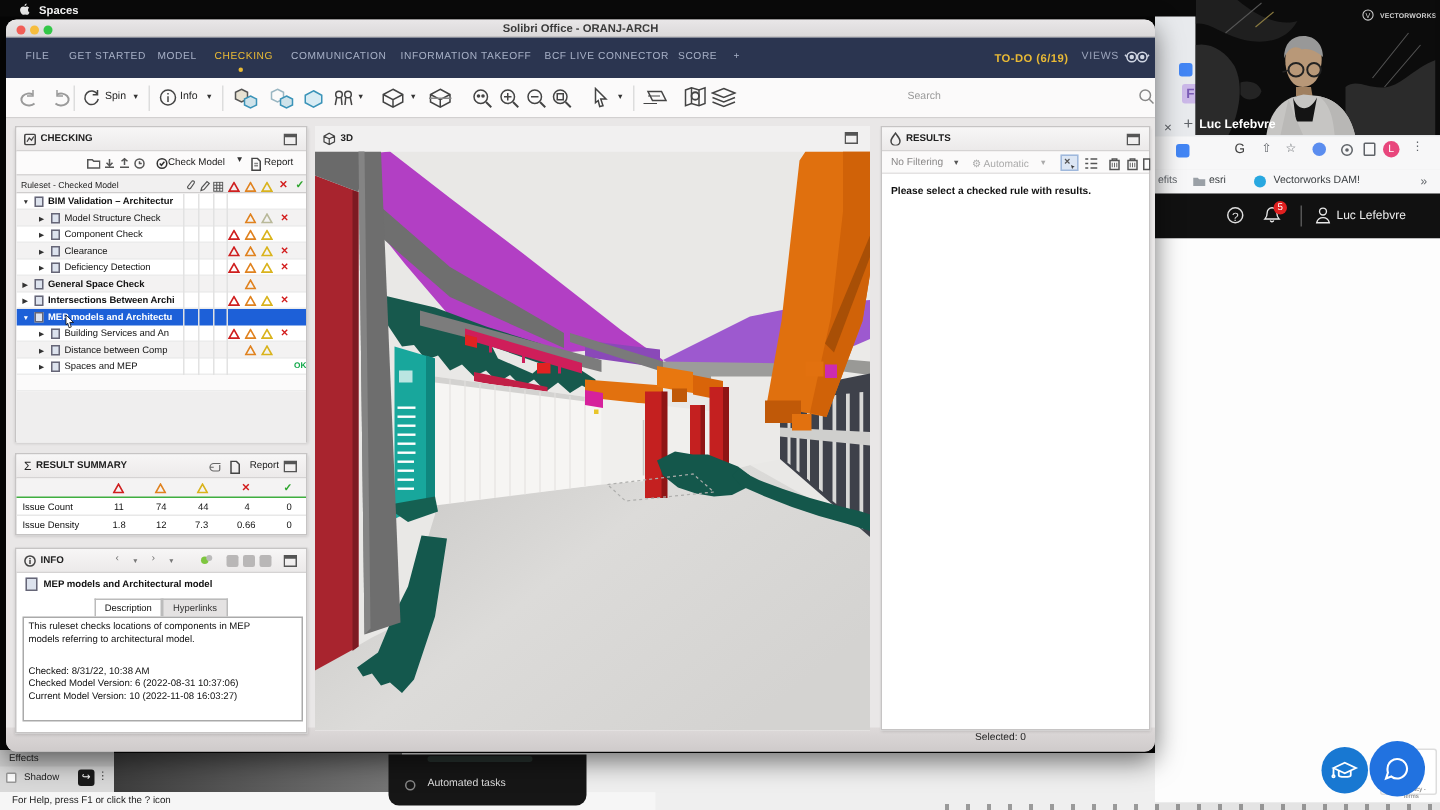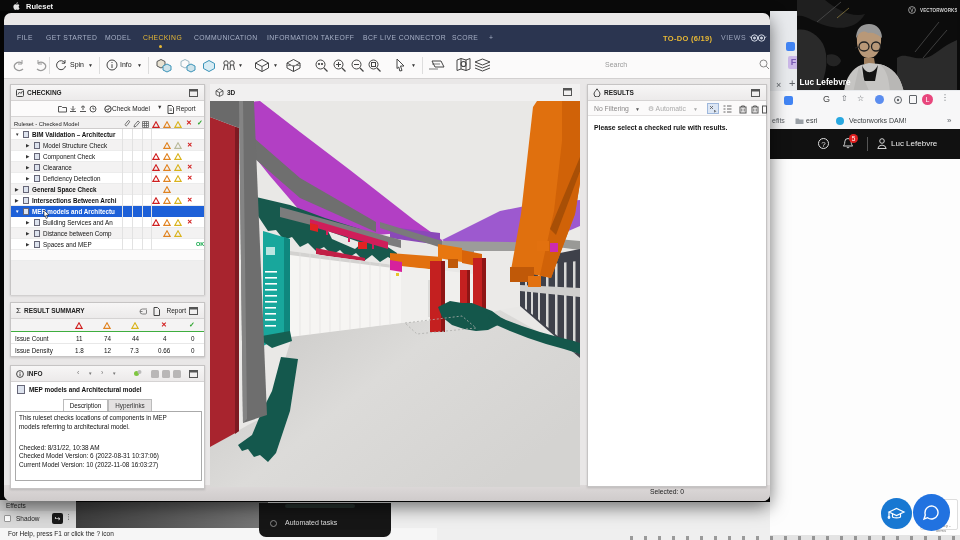--- a/index.html
+++ b/index.html
@@ -33,21 +33,21 @@
       <g id="triG">
           <path d="M4 0.8 L7.2 6.4 H0.8 Z" fill="none" stroke="#b9b99a" stroke-width="1.1"></path>
         </g>
     </defs>
   </svg>
 
   <div class="abs" style="left:0;top:0;width:960px;height:11px;background:#0a0a0a;">
     <svg class="abs" style="left:12px;top:1.5px;" width="8" height="8" viewBox="0 0 8 8">
         <path d="M4.5 1.2 a1.6 1.6 0 0 1 1.2 -0.9 a1.7 1.7 0 0 1 -0.3 1.2 a1.4 1.4 0 0 1 -1 0.5 Z M5.8 2.3 c0.7 0 1.3 0.4 1.6 0.9 c-0.5 0.4 -0.8 0.9 -0.7 1.6 c0 0.7 0.4 1.2 0.9 1.5 c-0.3 0.8 -0.9 1.6 -1.6 1.6 c-0.5 0 -0.8 -0.3 -1.3 -0.3 c-0.5 0 -0.9 0.3 -1.3 0.3 c-0.7 0 -1.5 -1 -1.8 -2 c-0.4 -1.2 -0.2 -2.6 0.7 -3.2 c0.4 -0.3 0.9 -0.5 1.4 -0.4 c0.5 0 0.9 0.3 1.2 0.3 c0.3 0 0.6 -0.3 0.9 -0.3 Z" fill="#efefef"></path>
       </svg>
-    <span class="abs" style="left:26px;top:1.5px;color:#fff;font-size:7.5px;font-weight:bold;">Ruleset</span>
+    <span class="abs" style="left:26px;top:1.5px;color:#fff;font-size:7.5px;font-weight:bold;">Spaces</span>
   </div>
 
   <div class="abs" style="left:770px;top:8px;width:190px;height:532px;background:#e8eaed;">
     <div class="abs" style="left:0;top:0;width:190px;height:3px;background:#0a0a0a;"></div>
     <div class="abs" style="left:16px;top:34px;width:9px;height:9px;background:#4285f4;border-radius:2px;"></div>
     <div class="abs" style="left:18px;top:48px;width:11px;height:13px;background:#cbb8e8;border-radius:2px;color:#7a5bb5;font-size:9px;font-weight:bold;text-align:center;line-height:13px;">F</div>
     <span class="abs" style="left:6px;top:72px;color:#5f6368;font-size:9px;">×</span>
     <span class="abs" style="left:19px;top:69px;color:#5f6368;font-size:11px;">+</span>
 
     <div class="abs" style="left:0;top:83px;width:190px;height:22px;background:#f7f7f8;">
@@ -132,20 +132,26 @@
       </svg>
   </div>
   <div class="abs" style="left:913px;top:494px;width:37px;height:37px;border-radius:50%;background:#2172e0;">
     <svg width="37" height="37" viewBox="0 0 37 37">
         <path d="M12 18.5 a6.5 6.5 0 1 1 2.6 5.2 L11 25 l1.3-4 a6.5 6.5 0 0 1-0.3-2.5 Z" fill="none" stroke="#fff" stroke-width="1.4"></path>
       </svg>
   </div>
 
   <div class="abs" id="solibri" style="left:4px;top:13px;width:766px;height:488px;background:#e9e7e7;border-radius:7px;box-shadow:0 6px 18px rgba(0,0,0,.55);">
 
+    <div class="abs" style="left:0;top:0;width:766px;height:12px;background:linear-gradient(#e9e7e8,#dbd9da);border-radius:7px 7px 0 0;border-bottom:1px solid #c4c2c3;">
+      <div class="abs" style="left:7px;top:3.5px;width:6px;height:6px;border-radius:50%;background:#f15e57;"></div>
+      <div class="abs" style="left:16px;top:3.5px;width:6px;height:6px;border-radius:50%;background:#f6bd3e;"></div>
+      <div class="abs" style="left:25px;top:3.5px;width:6px;height:6px;border-radius:50%;background:#33c748;"></div>
+      <div class="abs" style="left:0;top:1px;width:766px;text-align:center;font-size:7.5px;font-weight:bold;color:#3a3a3a;">Solibri Office - ORANJ-ARCH</div>
+    </div>
 
     <div class="abs" style="left:0;top:12px;width:766px;height:27px;background:#2b3550;">
       <div class="abs menu" style="left:13px;">FILE</div>
       <div class="abs menu" style="left:42px;">GET STARTED</div>
       <div class="abs menu" style="left:101px;">MODEL</div>
       <div class="abs menu" style="left:139px;color:#e8b935;">CHECKING</div>
       <div class="abs menu" style="left:190px;">COMMUNICATION</div>
       <div class="abs menu" style="left:263px;">INFORMATION TAKEOFF</div>
       <div class="abs menu" style="left:359px;">BCF LIVE CONNECTOR</div>
       <div class="abs menu" style="left:448px;">SCORE</div>

